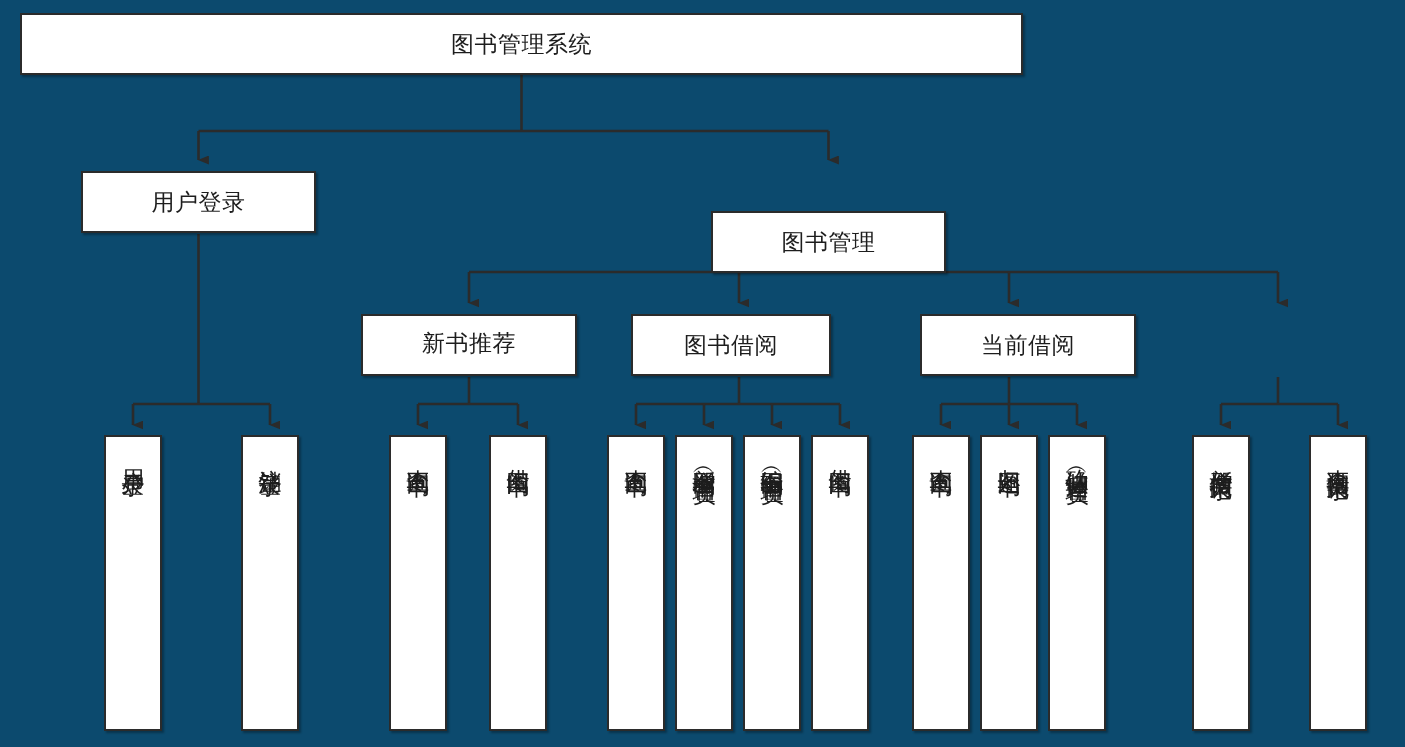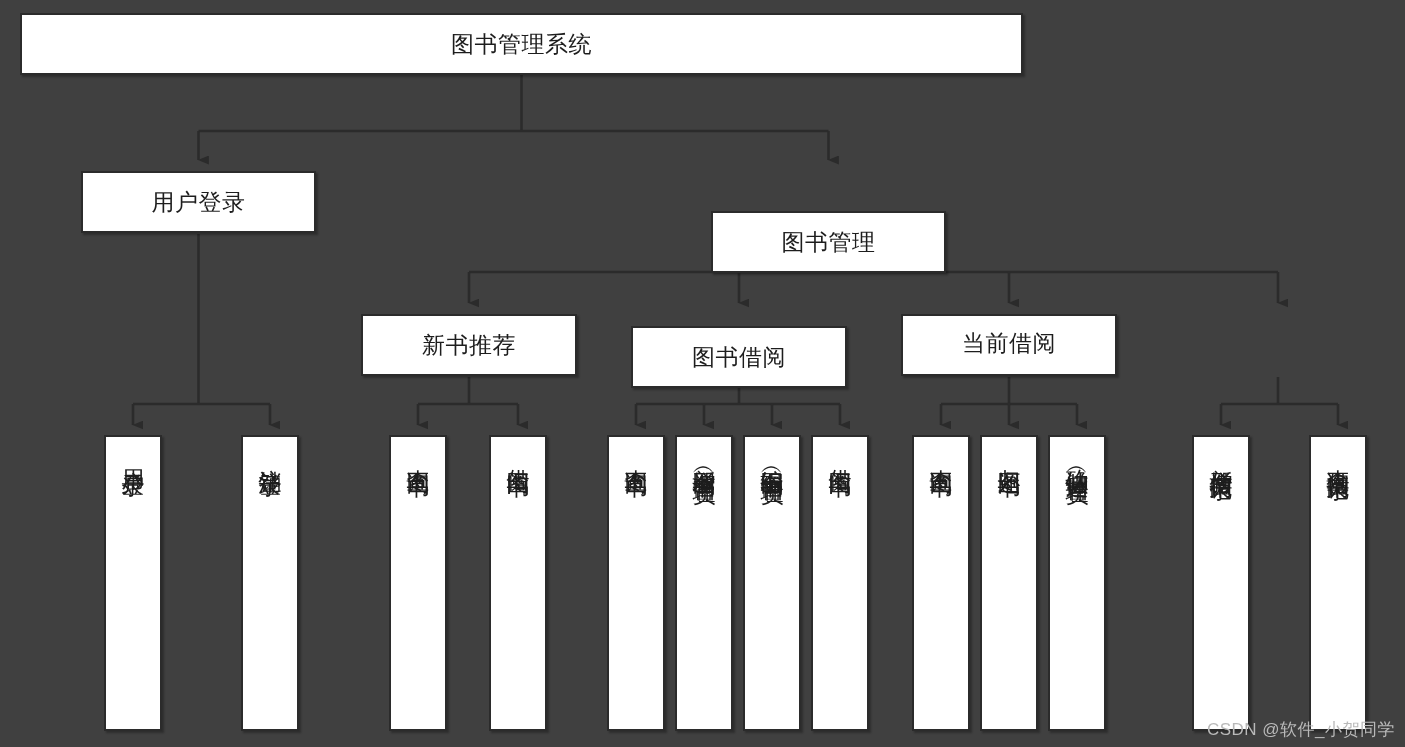--- a/index.html
+++ b/index.html
@@ -7,21 +7,21 @@
     padding: 0;
     background: #ffffff;
   }
   body {
     font-family: "Liberation Sans", "DejaVu Sans", sans-serif;
   }
   #canvas {
     position: relative;
     width: 1405px;
     height: 747px;
-    background: #404040;
+    background: #0c4a6e;
     overflow: hidden;
   }
   svg.edges {
     position: absolute;
     left: 0;
     top: 0;
     width: 1405px;
     height: 747px;
     pointer-events: none;
   }
@@ -128,27 +128,27 @@
     <span class="label">图书管理系统</span>
   </div>
 
   <div class="node node-h" style="left:81px; top:171px; width:235px; height:62px;">
     <span class="label">用户登录</span>
   </div>
   <div class="node node-h" style="left:711px; top:171px; width:235px; height:62px;margin-top:40px;">
     <span class="label">图书管理</span>
   </div>
 
-  <div class="node node-h" style="left:361px; top:314px; width:216px; height:62px;">
+  <div class="node node-h" style="left:361px; top:314px; width:216px; height:62px;font-family:Liberation Mono, monospace;">
     <span class="label">新书推荐</span>
   </div>
-  <div class="node node-h" style="left:631px; top:326px; width:216px; height:62px;">
+  <div class="node node-h" style="left:631px; top:314px; width:200px; height:62px;">
     <span class="label">图书借阅</span>
   </div>
-  <div class="node node-h" style="left:901px; top:314px; width:216px; height:62px;font-family:Liberation Mono, monospace;">
+  <div class="node node-h" style="left:920px; top:314px; width:216px; height:62px;">
     <span class="label">当前借阅</span>
   </div>
 
   <div class="node node-v" style="left:104px; top:435px; width:58px; height:296px;">
     <span class="label">用户登录</span>
   </div>
   <div class="node node-v" style="left:241px; top:435px; width:58px; height:296px;">
     <span class="label">注销登录</span>
   </div>
 
@@ -182,15 +182,14 @@
     <span class="label">确认归还（管理员）</span>
   </div>
 
   <div class="node node-v" style="left:1192px; top:435px; width:58px; height:296px;">
     <span class="label">新增借阅记录</span>
   </div>
   <div class="node node-v" style="left:1309px; top:435px; width:58px; height:296px;">
     <span class="label">查询借阅记录</span>
   </div>
 
-  <div class="watermark">CSDN @软件_小贺同学</div>
 
 </div>
 
 </body></html>

